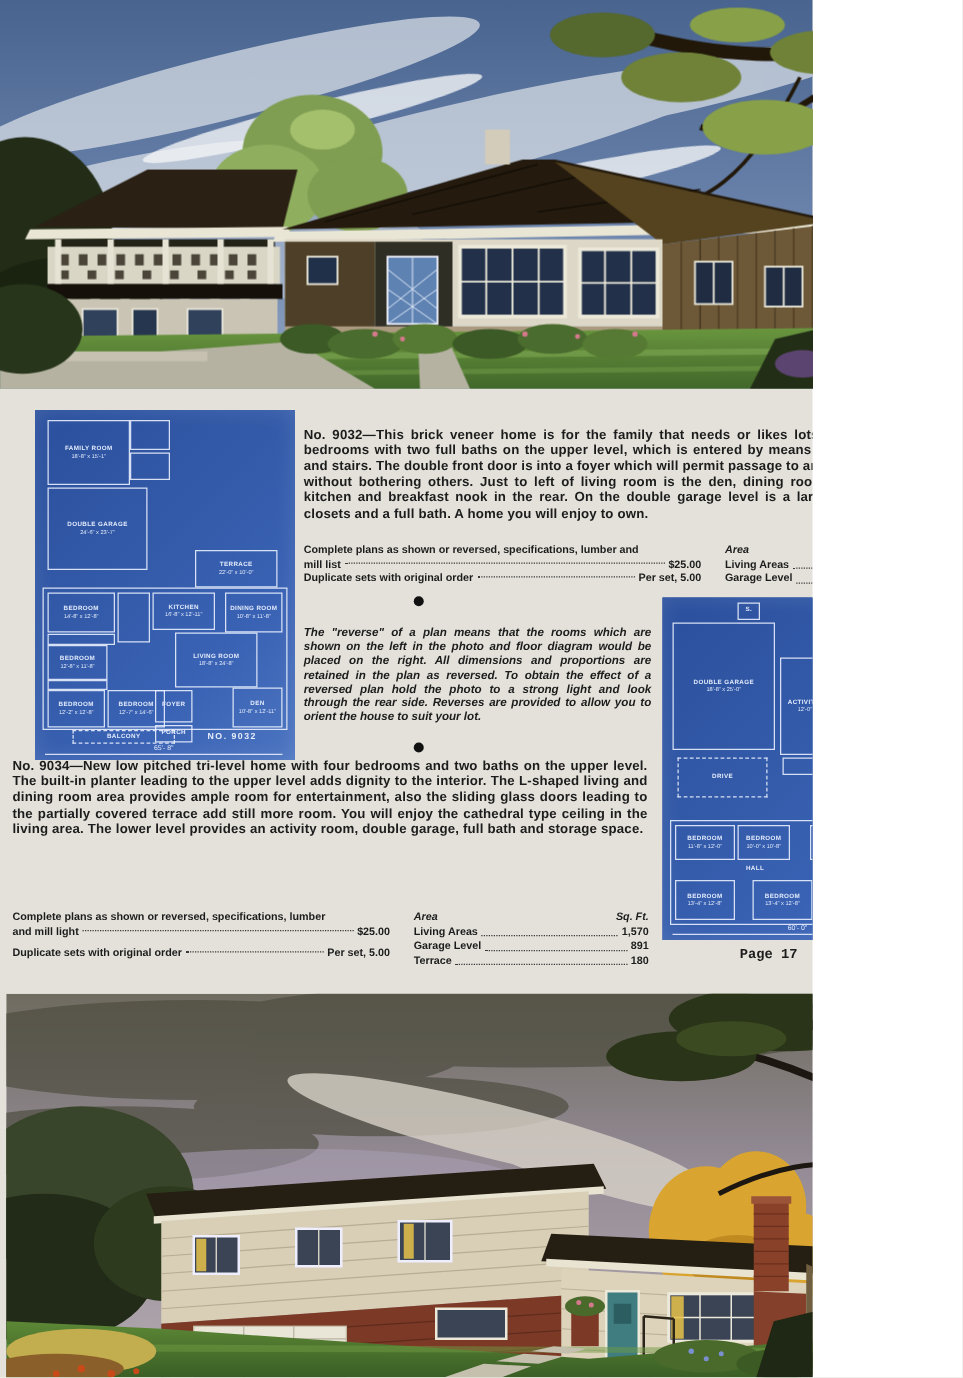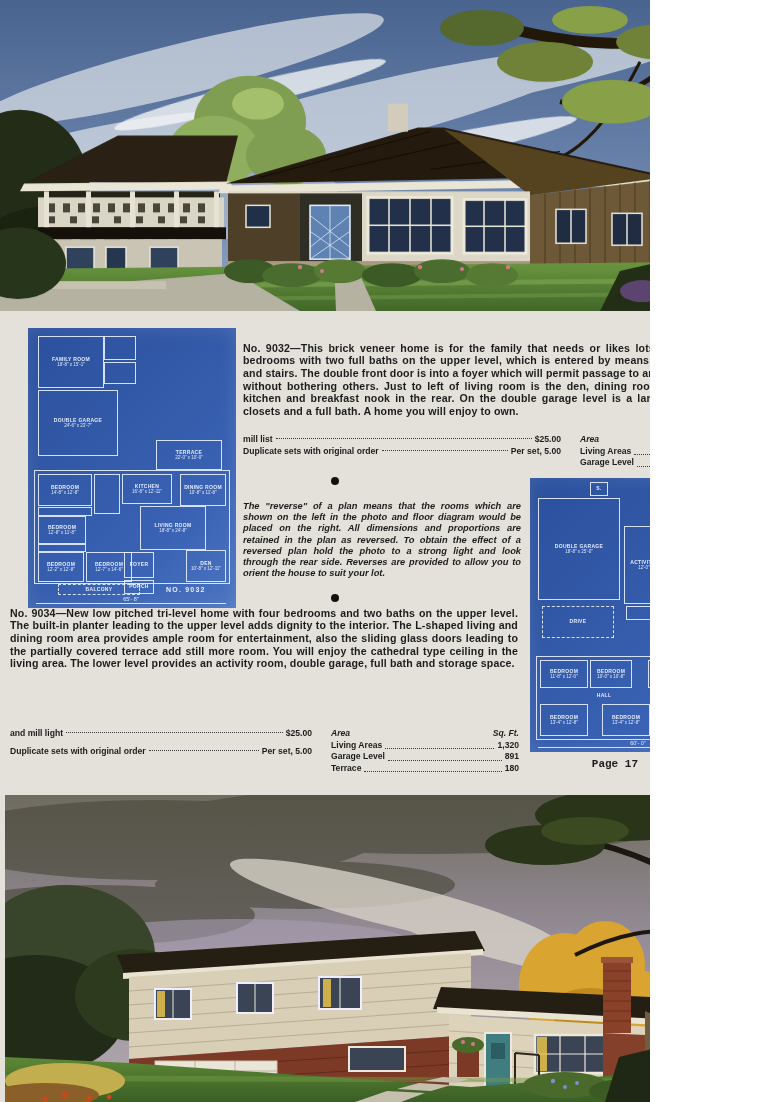--- a/index.html
+++ b/index.html
@@ -294,20 +294,21 @@
     <div class="room" style="left:30px;top:256px;width:80px;height:9px;border-style:dashed">
         <span class="rl">BALCONY</span>
       </div>
     <div class="plan-no" style="left:138px;top:258px">NO. 9032</div>
     <div class="dim-h" style="left:8px;top:268px;width:190px"><span>65'- 8"</span><span class="line"></span></div>
   </div>
 
   <p class="para p9032"><span class="h">No. 9032</span><span>—This brick veneer home is for the family that needs or likes lots of room. Four large bedrooms with two full baths on the upper level, which is entered by means of a beautiful hallway and stairs. The double front door is into a foyer which will permit passage to any section of the home without bothering others. Just to left of living room is the den, dining room and half bath, with kitchen and breakfast nook in the rear. On the double garage level is a large family room, three closets and a full bath. A home you will enjoy to own.</span></p>
 
   <div class="price-block pb9032">
+    <div>Complete plans as shown or reversed, specifications, lumber and</div>
     <div class="pl-row">
         <span>mill list</span>
         <span class="leader"></span>
         <span class="pv">$25.00</span>
       </div>
     <div class="pl-row">
         <span>Duplicate sets with original order</span>
         <span class="leader"></span>
         <span class="pv">Per set,  5.00</span>
       </div>
@@ -394,20 +395,21 @@
         <span class="rd">24'-8" x 13'-4"</span>
       </div>
     <div class="plan-no" style="left:146px;top:250px">NO 9034</div>
     <div class="dim-h" style="left:8px;top:262px;width:200px"><span>60'- 0"</span><span class="line"></span></div>
     <div class="dim-v" style="left:222px;top:190px;height:60px"><span class="vline"></span><span>28'- 0"</span></div>
   </div>
 
   <p class="para p9034"><span class="h">No. 9034</span><span>—New low pitched tri-level home with four bedrooms and two baths on the upper level. The built-in planter leading to the upper level adds dignity to the interior. The L-shaped living and dining room area provides ample room for entertainment, also the sliding glass doors leading to the partially covered terrace add still more room. You will enjoy the cathedral type ceiling in the living area. The lower level provides an activity room, double garage, full bath and storage space.</span></p>
 
   <div class="price-block pb9034">
+    <div>Complete plans as shown or reversed, specifications, lumber</div>
     <div class="pl-row">
         <span>and mill light</span>
         <span class="leader"></span>
         <span class="pv">$25.00</span>
       </div>
     <div class="gap"></div>
     <div class="pl-row">
         <span>Duplicate sets with original order</span>
         <span class="leader"></span>
         <span class="pv">Per set,  5.00</span>
@@ -416,21 +418,21 @@
 
   <div class="area-block ab9034">
     <div class="ar hdr">
         <span>Area</span>
         <span class="sp"></span>
         <span>Sq. Ft.</span>
       </div>
     <div class="ar">
         <span>Living Areas</span>
         <span class="leader"></span>
-        <span class="pv">1,320</span>
+        <span class="pv">1,570</span>
       </div>
     <div class="ar">
         <span>Garage Level</span>
         <span class="leader"></span>
         <span class="pv">891</span>
       </div>
     <div class="ar">
         <span>Terrace</span>
         <span class="leader"></span>
         <span class="pv">180</span>

